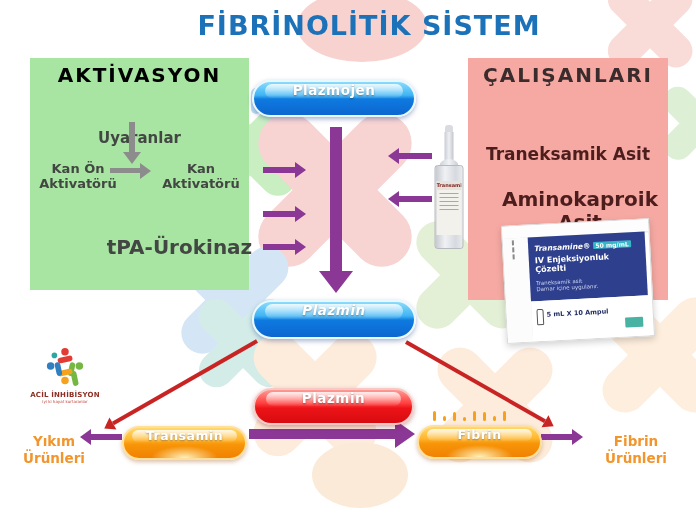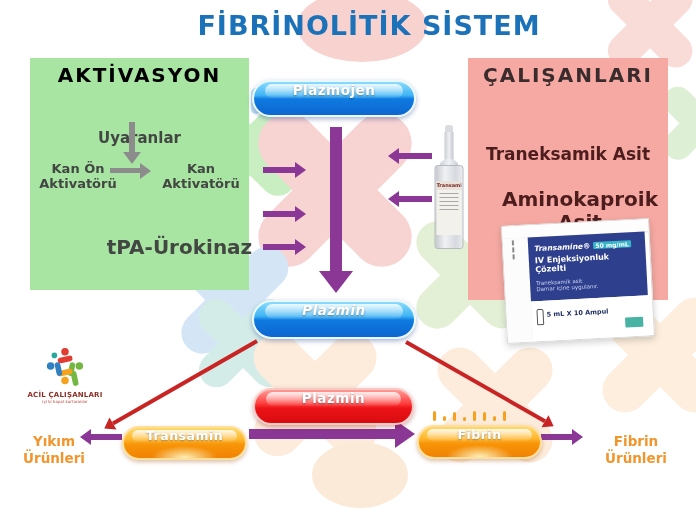--- a/index.html
+++ b/index.html
@@ -240,21 +240,21 @@
       <g fill="#f5a21f">
           <circle cx="32" cy="55" r="6"></circle>
           <rect x="20" y="38" width="24" height="9" rx="4.5" transform="rotate(-12 32 42)"></rect>
         </g>
       <g fill="#2f7fc1">
           <circle cx="9" cy="32" r="6"></circle>
           <rect x="17" y="26" width="9" height="22" rx="4.5" transform="rotate(-12 21 37)"></rect>
         </g>
       <circle cx="15" cy="15" r="4.5" fill="#2aa8a0"></circle>
     </svg>
-    <div class="logo-name">ACİL ÇALIŞANLARI</div>
+    <div class="logo-name">ACİL İNHİBİSYON</div>
     <div class="logo-tag">iyi ki hayat kurtaranlar</div>
   </div>
 
   <div class="amp">
     <div class="tip"></div>
     <div class="neck"></div>
     <div class="shoulder"></div>
     <div class="body">
       <div class="label">
         <div class="brand">Transamin</div>

